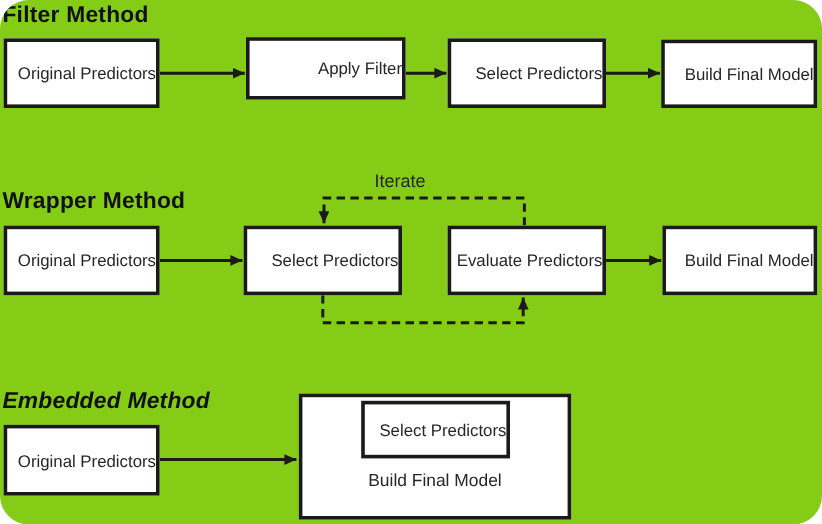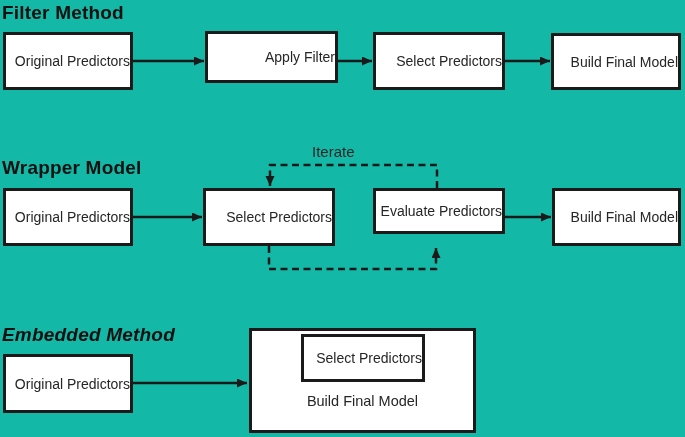--- a/index.html
+++ b/index.html
@@ -4,24 +4,25 @@
 <style>
   html, body {
     margin: 0;
     padding: 0;
     background: #ffffff;
   }
   #stage {
     position: relative;
     width: 685px;
     height: 437px;
-    background: #14b8a6;
+    background: #84cc16;
     font-family: "Liberation Sans", "DejaVu Sans", sans-serif;
     color: #1a1a1a;
     overflow: hidden;
+    border-radius: 24px;
   }
   .section-title {
     position: absolute;
     font-size: 19px;
     font-weight: bold;
     color: #111111;
     white-space: nowrap;
     letter-spacing: 0.2px;
   }
   .flow-box {
@@ -99,31 +100,31 @@
   <div class="flow-box" style="left:205px; top:31px; width:133px; height:52px;">
     <span>Apply Filter</span>
   </div>
   <div class="flow-box" style="left:373px; top:32px; width:132px; height:58px;">
     <span>Select Predictors</span>
   </div>
   <div class="flow-box" style="left:551px; top:33px; width:130px; height:57px;">
     <span>Build Final Model</span>
   </div>
 
-  <div class="section-title" style="left:2px; top:157px;">Wrapper Model</div>
+  <div class="section-title" style="left:2px; top:157px;">Wrapper Method</div>
 
   <div class="iterate-label">Iterate</div>
 
   <div class="flow-box" style="left:3px; top:188px; width:130px; height:58px;">
     <span>Original Predictors</span>
   </div>
   <div class="flow-box" style="left:203px; top:188px; width:132px; height:58px;">
     <span>Select Predictors</span>
   </div>
-  <div class="flow-box" style="left:373px; top:188px; width:132px; height:46px;">
+  <div class="flow-box" style="left:373px; top:188px; width:132px; height:58px;">
     <span>Evaluate Predictors</span>
   </div>
   <div class="flow-box" style="left:552px; top:188px; width:129px; height:58px;">
     <span>Build Final Model</span>
   </div>
 
   <div class="section-title" style="left:2px; top:324px;font-style:italic;">Embedded Method</div>
 
   <div class="flow-box" style="left:3px; top:354px; width:130px; height:59px;">
     <span>Original Predictors</span>

